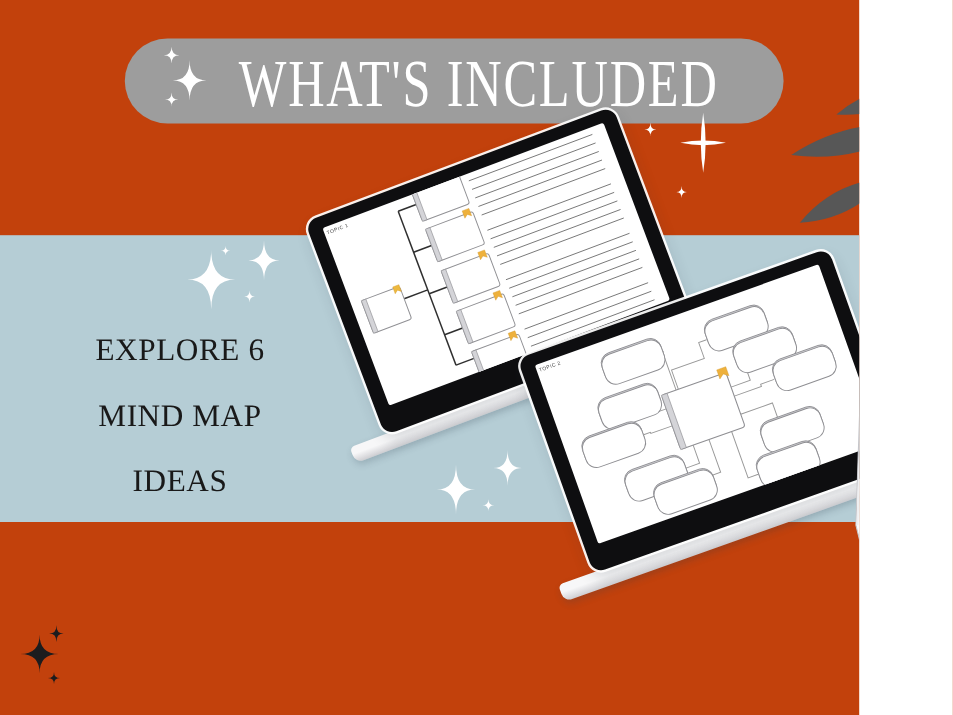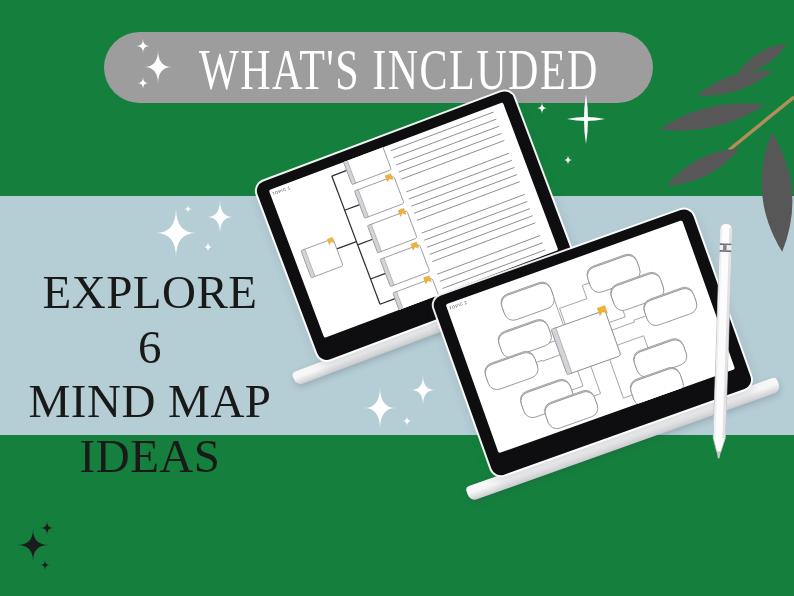--- a/index.html
+++ b/index.html
@@ -1,23 +1,23 @@
 <!DOCTYPE html>
 <html><head>
 <meta charset="utf-8">
 <style>
   html,body{margin:0;padding:0;}
-  #stage{position:relative;width:794px;height:596px;overflow:hidden;background:#15803d;
+  #stage{position:relative;width:716px;height:596px;overflow:hidden;background:#c2410c;
          font-family:"Liberation Serif", serif;}
   .abs{position:absolute;}
   #band{left:0;top:196px;width:794px;height:239px;background:#b5cdd5;}
   #banner{left:104px;top:32px;width:549px;height:71px;background:#9d9d9d;border-radius:36px;}
   #bannertext{left:199px;top:38px;color:#fff;font-size:56px;letter-spacing:2px;white-space:nowrap;
               transform:scaleX(0.75);transform-origin:0 0;}
-  #headline{left:25px;top:265px;width:250px;text-align:center;color:#191919;font-size:47px;
+  #headline{left:25px;top:265px;width:250px;text-align:center;color:#191919;font-size:26px;
             letter-spacing:0.5px;line-height:54.5px;}
   .lt{position:absolute;}
   .lid{position:absolute;left:0;top:0;background:#0e0e10;border-radius:10px;
        box-shadow:0 0 0 2px rgba(255,255,255,.92), 0 6px 12px rgba(40,50,60,.16);}
   .screen{position:absolute;left:12px;top:10px;background:#ffffff;border-radius:2px;}
   .base{position:absolute;background:linear-gradient(#f7f7f8 45%,#dddde0 80%,#cdcdd1);
         border-radius:4px 4px 7px 7px;box-shadow:0 3px 6px rgba(50,70,80,.22);}
 </style>
 </head>
 <body>

